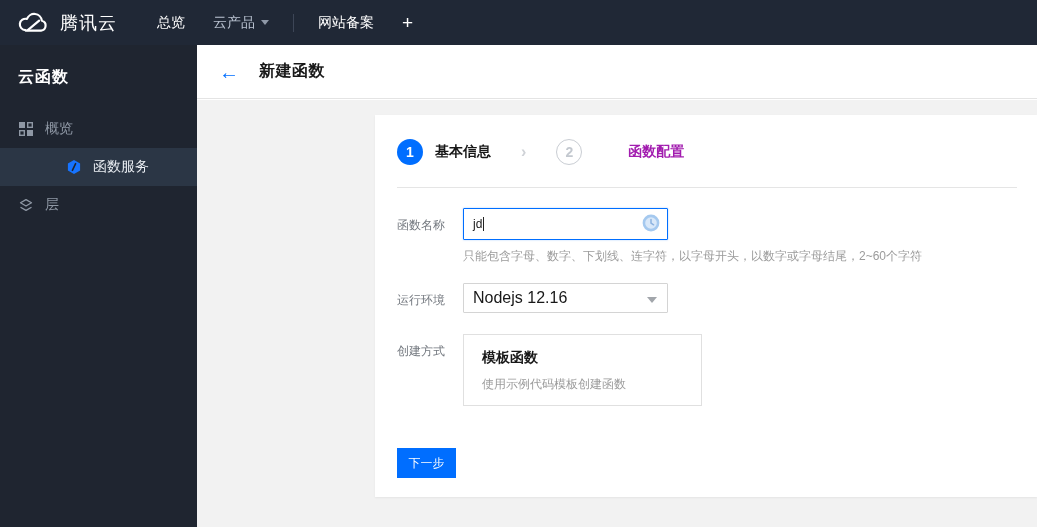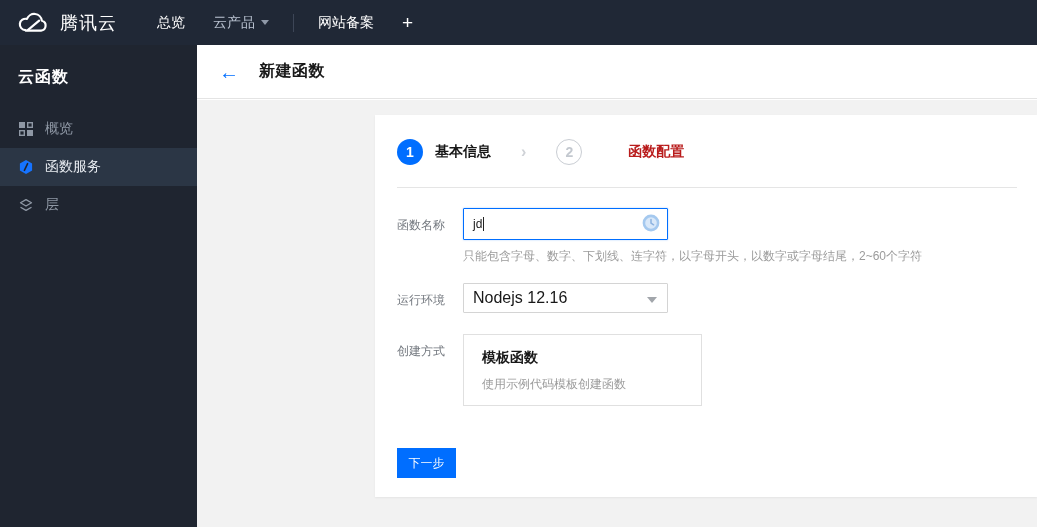--- a/index.html
+++ b/index.html
@@ -21,42 +21,42 @@
                 border-top:5px solid #8f99a8; }
   .nav-divider { width:1px; height:18px; background:#3d4657; margin:0 10px; }
   .nav-plus { color:#ffffff; font-size:19px; padding:0 14px; cursor:pointer; }
 
   
   .sidebar { position:absolute; left:0; top:45px; width:197px; height:482px; background:#1f2530; }
   .sidebar-title { color:#ffffff; font-size:16px; font-weight:bold; padding:22px 0 0 18px; letter-spacing:1px; }
   .side-menu { margin-top:22px; }
   .side-item { height:38px; display:flex; align-items:center; padding-left:18px; gap:11px;
                color:#8f98a5; font-size:14px; cursor:pointer; }
-  .side-item.selected { background:#2b3645; color:#e9edf2; }
+  .side-item.selected { background:#2b3645; color:#e9edf2;justify-content:center; }
   .side-item .ic { width:16px; height:16px; display:flex; align-items:center; justify-content:center; }
 
   
   .page-header { position:absolute; left:197px; top:45px; width:840px; height:54px; background:#ffffff;
                  border-bottom:1px solid #e4e4e4; display:flex; align-items:center; padding-left:22px; }
   .back-arrow { color:#006eff; font-size:20px; line-height:1; cursor:pointer; margin-right:20px; }
   .page-title { font-size:16px; font-weight:bold; color:#181818; letter-spacing:.5px; }
 
   
   .content { position:absolute; left:197px; top:100px; width:840px; height:427px; background:#f2f2f2; }
   .card { position:absolute; left:178px; top:15px; width:662px; height:382px; background:#ffffff;
           box-shadow:0 1px 2px rgba(0,0,0,.06); padding:24px 20px 0 22px; }
 
   
   .steps { display:flex; align-items:center; height:26px; }
   .step-circle { width:26px; height:26px; border-radius:50%; display:flex; align-items:center; justify-content:center;
                  font-size:14px; font-weight:bold; }
   .step-circle.active { background:#006eff; color:#ffffff; }
   .step-circle.inactive { background:#ffffff; color:#c3c8cf; border:1px solid #c9cdd3; }
   .step-label { margin-left:12px; font-size:14px; font-weight:bold; color:#181818; }
-  .step-label.inactive { color:#b91c1c;margin-left:46px; }
+  .step-label.inactive { color:#a21caf;margin-left:46px; }
   .step-sep { margin:0 30px; color:#cfd2d7; font-size:16px; font-weight:bold; }
   .card-divider { border-top:1px solid #e5e5e5; margin-top:22px; }
 
   
   .form { margin-top:20px; }
   .form-row { display:flex; }
   .form-label { width:66px; flex-shrink:0; font-size:12px; color:#73787f; padding-top:9px; }
   .row-name { margin-bottom:18px; }
   .row-runtime { margin-bottom:21px; }
 

